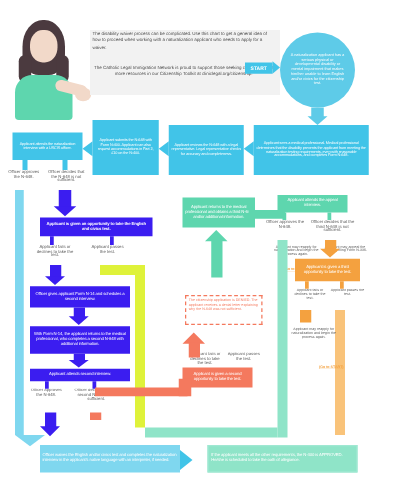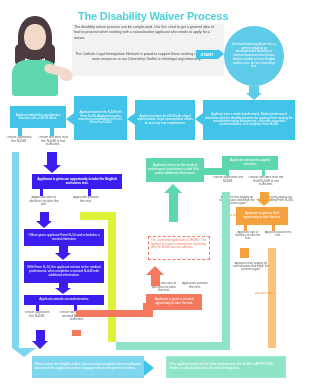--- a/index.html
+++ b/index.html
@@ -39,21 +39,20 @@
 <div id="stage">
 
   <div class="abs fig-hair" style="left:18px;top:16px;width:34px;height:44px;"></div>
   <div class="abs fig-face" style="left:24px;top:24px;width:22px;height:26px;"></div>
   <div class="abs" style="left:15px;top:44px;width:10px;height:22px;background:#4b3a3f;border-radius:5px;"></div>
   <div class="abs" style="left:45px;top:44px;width:10px;height:22px;background:#4b3a3f;border-radius:5px;"></div>
   <div class="abs fig-body" style="left:12px;top:60px;width:46px;height:36px;"></div>
   <div class="abs fig-arm" style="left:44px;top:66px;width:26px;height:9px;transform:rotate(14deg);"></div>
   <div class="abs fig-arm" style="left:60px;top:70px;width:13px;height:11px;border-radius:50%;"></div>
 
-  <div class="abs title" style="left:78px;top:10px;width:180px;">The Disability Waiver Process</div>
   <div class="abs introbg" style="left:72px;top:24px;width:152px;height:52px;"></div>
   <div class="abs intro" style="left:74px;top:25px;width:146px;">The disability waiver process can be complicated. Use this chart to get a general idea of how to proceed when working with a naturalization applicant who needs to apply for a waiver.</div>
   <div class="abs intro" style="left:74px;top:52px;width:146px;text-align:center;">The Catholic Legal Immigration Network is proud to support those seeking citizenship. Get more resources in our Citizenship Toolkit at cliniclegal.org/citizenship.</div>
 
   <div class="abs startpill" style="left:196px;top:50px;width:22px;height:9px;">START</div>
   <div class="abs" style="left:218px;top:49px;width:0;height:0;border-top:5px solid transparent;border-bottom:5px solid transparent;border-left:6px solid #41c4e8;"></div>
   <div class="abs circ" style="left:224px;top:26px;width:60px;height:60px;">A naturalization applicant has a serious physical or developmental disability or mental impairment that makes him/her unable to learn English and/or civics for the citizenship test.</div>
   <div class="abs" style="left:249px;top:86px;width:10px;height:8px;background:#5ecbe8;"></div>
   <div class="abs" style="left:246px;top:93px;width:0;height:0;border-left:8px solid transparent;border-right:8px solid transparent;border-top:7px solid #5ecbe8;"></div>
 

